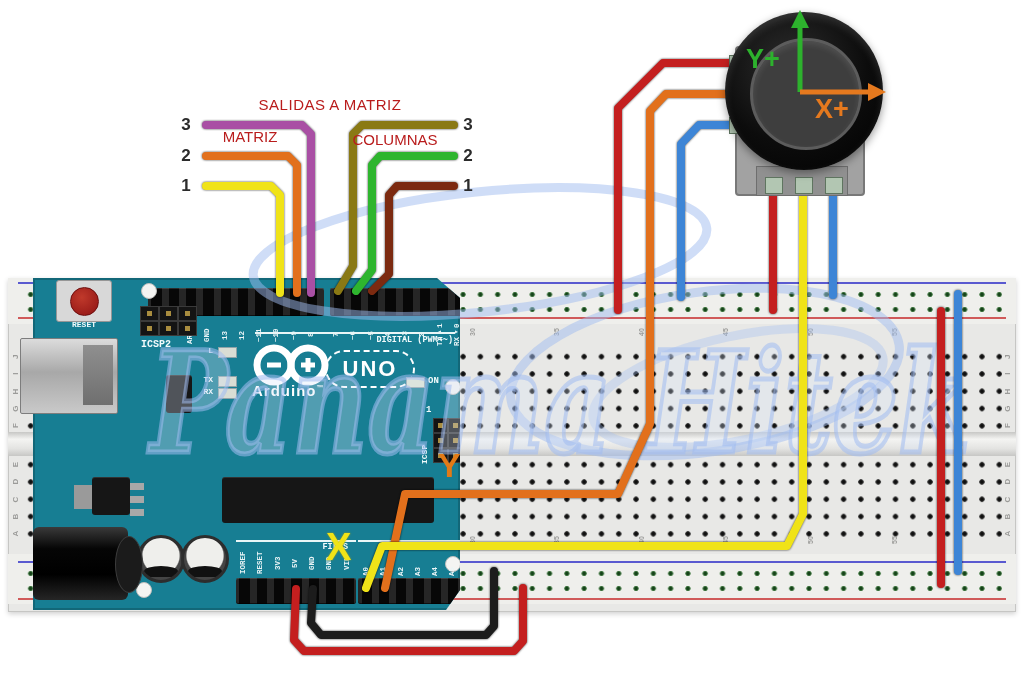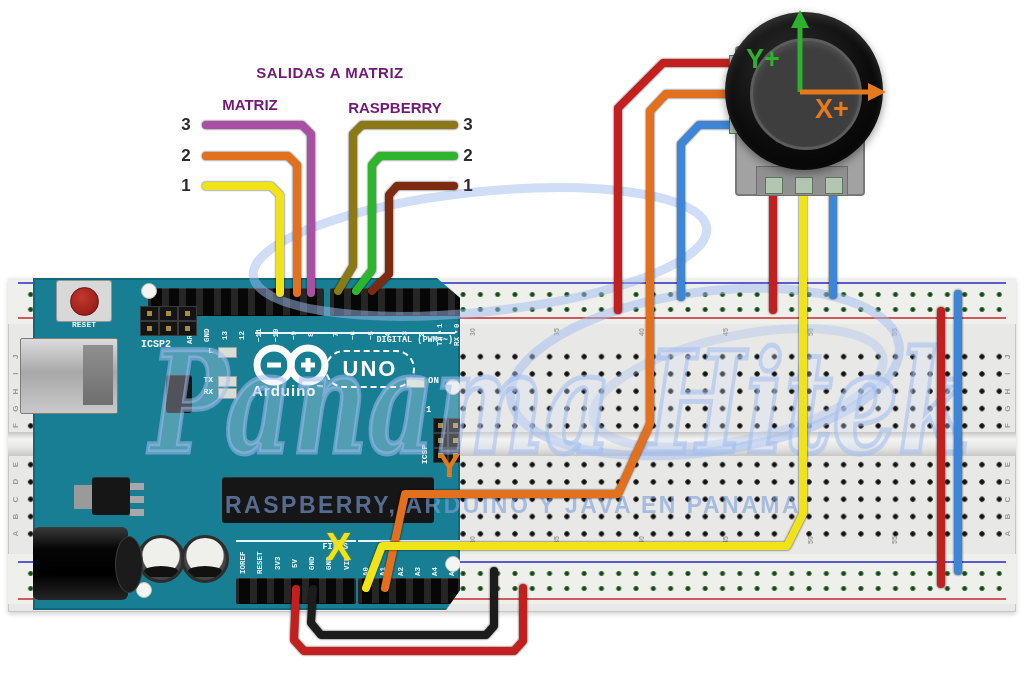--- a/index.html
+++ b/index.html
@@ -1,21 +1,21 @@
 <!DOCTYPE html>
 <html><head>
 <meta charset="utf-8">
 <style>
   html,body{margin:0;padding:0;background:#fff;}
   #stage{position:relative;width:1024px;height:697px;background:#ffffff;overflow:hidden;
          font-family:"Liberation Sans",sans-serif;}
   .abs{position:absolute;}
 
   
-  .cap{position:absolute;font-weight:bold;color:#701a75;text-align:center;white-space:nowrap;}
+  .cap{position:absolute;font-weight:normal;color:#b91c1c;text-align:center;white-space:nowrap;margin-top:32px;}
   .numcol{position:absolute;display:flex;flex-direction:column;}
   .numcol span{height:30.7px;line-height:30.7px;font-weight:bold;font-size:17px;color:#2b2b2b;text-align:center;}
 
   
   #breadboard{left:8px;top:278px;width:1008px;height:334px;background:#e8e8e6;
     box-shadow:inset 0 0 0 1px #c6c6c4, 0 2px 5px rgba(0,0,0,.18);}
   .bb-band{position:absolute;left:0;width:100%;background:#efefec;}
   .rail-line{position:absolute;left:10px;width:988px;height:2px;}
   .dots{position:absolute;left:14px;width:980px;
     background-image:radial-gradient(circle, #0e0e0e 1.3px, #3c3c3c 2.4px, rgba(0,0,0,0) 3px);
@@ -276,21 +276,20 @@
   </div>
 
   <svg class="abs" style="left:0;top:0;z-index:3;" width="1024" height="697">
     <g fill="none" stroke="rgba(160,188,240,0.5)" stroke-width="9">
       <ellipse cx="480" cy="252" rx="228" ry="60" transform="rotate(-6 480 252)"></ellipse>
       <ellipse cx="705" cy="372" rx="196" ry="80" transform="rotate(-8 705 372)"></ellipse>
       <ellipse cx="738" cy="388" rx="148" ry="52" transform="rotate(-12 738 388)" stroke="rgba(160,188,240,0.35)"></ellipse>
     </g>
     <text x="150" y="452" textLength="820" lengthAdjust="spacingAndGlyphs" font-family="DejaVu Serif, serif" font-style="italic" font-weight="bold" font-size="140" fill="rgba(216,228,250,0.30)" stroke="rgba(160,188,240,0.55)" stroke-width="5">Panama Hitek</text>
   </svg>
-  <div id="tagline" style="z-index:3;">RASPBERRY, ARDUINO Y JAVA EN PANAMA</div>
 
   <svg class="wires" style="z-index:4;" width="1024" height="697">
     <polyline points="206,125 302,125 311,134 311,293" stroke="#a94fa4"></polyline>
     <polyline points="206,156 288,156 297,165 297,293" stroke="#e2701c"></polyline>
     <polyline points="206,186 271,186 280,195 280,293" stroke="#f0e318"></polyline>
     <polyline points="454,125 362,125 353,134 353,266 338,291" stroke="#8a7914"></polyline>
     <polyline points="454,156 380,156 372,165 372,270 356,291" stroke="#2eb52e"></polyline>
     <polyline points="454,186 397,186 389,195 389,274 372,291" stroke="#7c2a10"></polyline>
     <polyline points="744,63 663,63 618,108 618,310" stroke="#c41f1f"></polyline>
     <polyline points="744,94 666,94 650,111 650,424 618,494 405,494 385,588" stroke="#e2701c"></polyline>
@@ -322,21 +321,21 @@
     <line x1="90" y1="92" x2="90" y2="26" stroke="#2db22d" stroke-width="5"></line>
     <polygon points="90,10 81,28 99,28" fill="#2db22d"></polygon>
     <line x1="90" y1="92" x2="160" y2="92" stroke="#e5791e" stroke-width="5"></line>
     <polygon points="176,92 158,83 158,101" fill="#e5791e"></polygon>
   </svg>
   <div class="axis-label" style="left: 746px; top: 44px; font-size: 27px; z-index: 6; color: rgb(45, 178, 45);">Y+</div>
   <div class="axis-label" style="left: 815px; top: 94px; font-size: 27px; z-index: 6; color: rgb(229, 121, 30);">X+</div>
 
   <div class="cap" style="left:230px;top:64px;width:200px;font-size:15px;letter-spacing:.5px;z-index:6;">SALIDAS A MATRIZ</div>
   <div class="cap" style="left:200px;top:96px;width:100px;font-size:15px;z-index:6;">MATRIZ</div>
-  <div class="cap" style="left:340px;top:99px;width:110px;font-size:15px;z-index:6;">RASPBERRY</div>
+  <div class="cap" style="left:340px;top:99px;width:110px;font-size:15px;z-index:6;">COLUMNAS</div>
   <div class="numcol" style="left:176px;top:110px;width:20px;z-index:6;">
       <span>3</span>
       <span>2</span>
       <span>1</span>
     </div>
   <div class="numcol" style="left:458px;top:110px;width:20px;z-index:6;">
       <span>3</span>
       <span>2</span>
       <span>1</span>
     </div>

